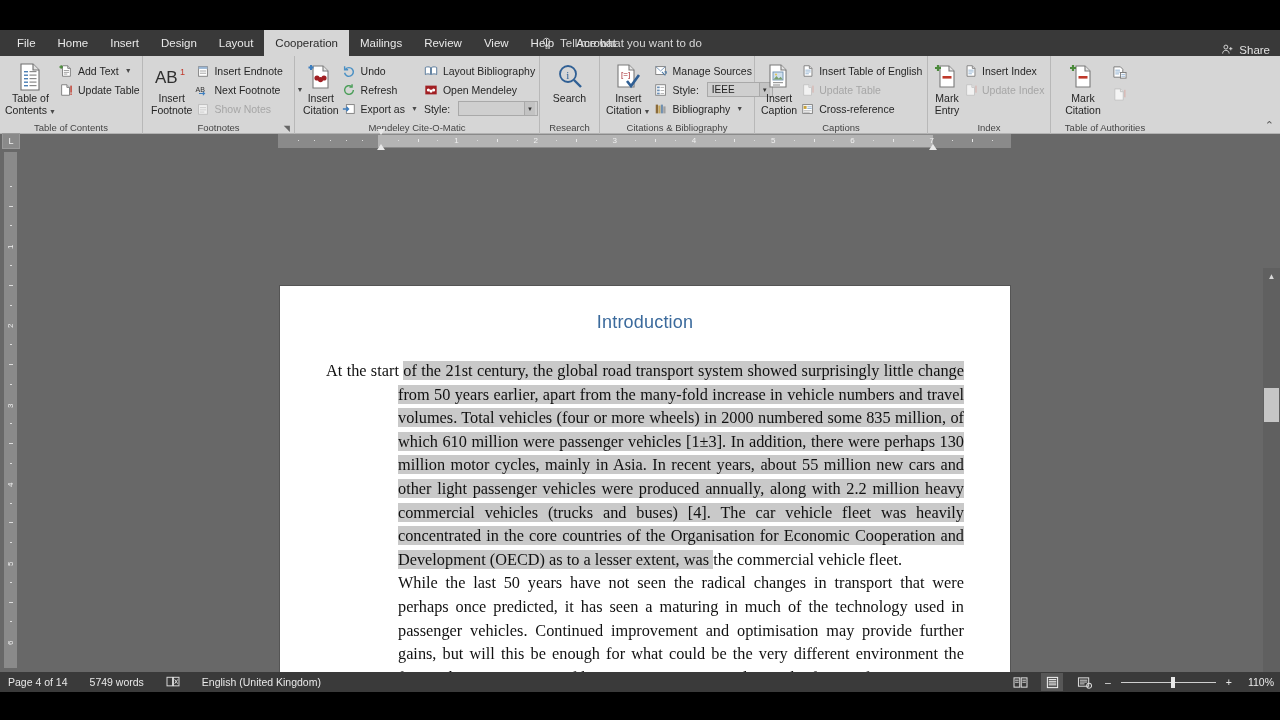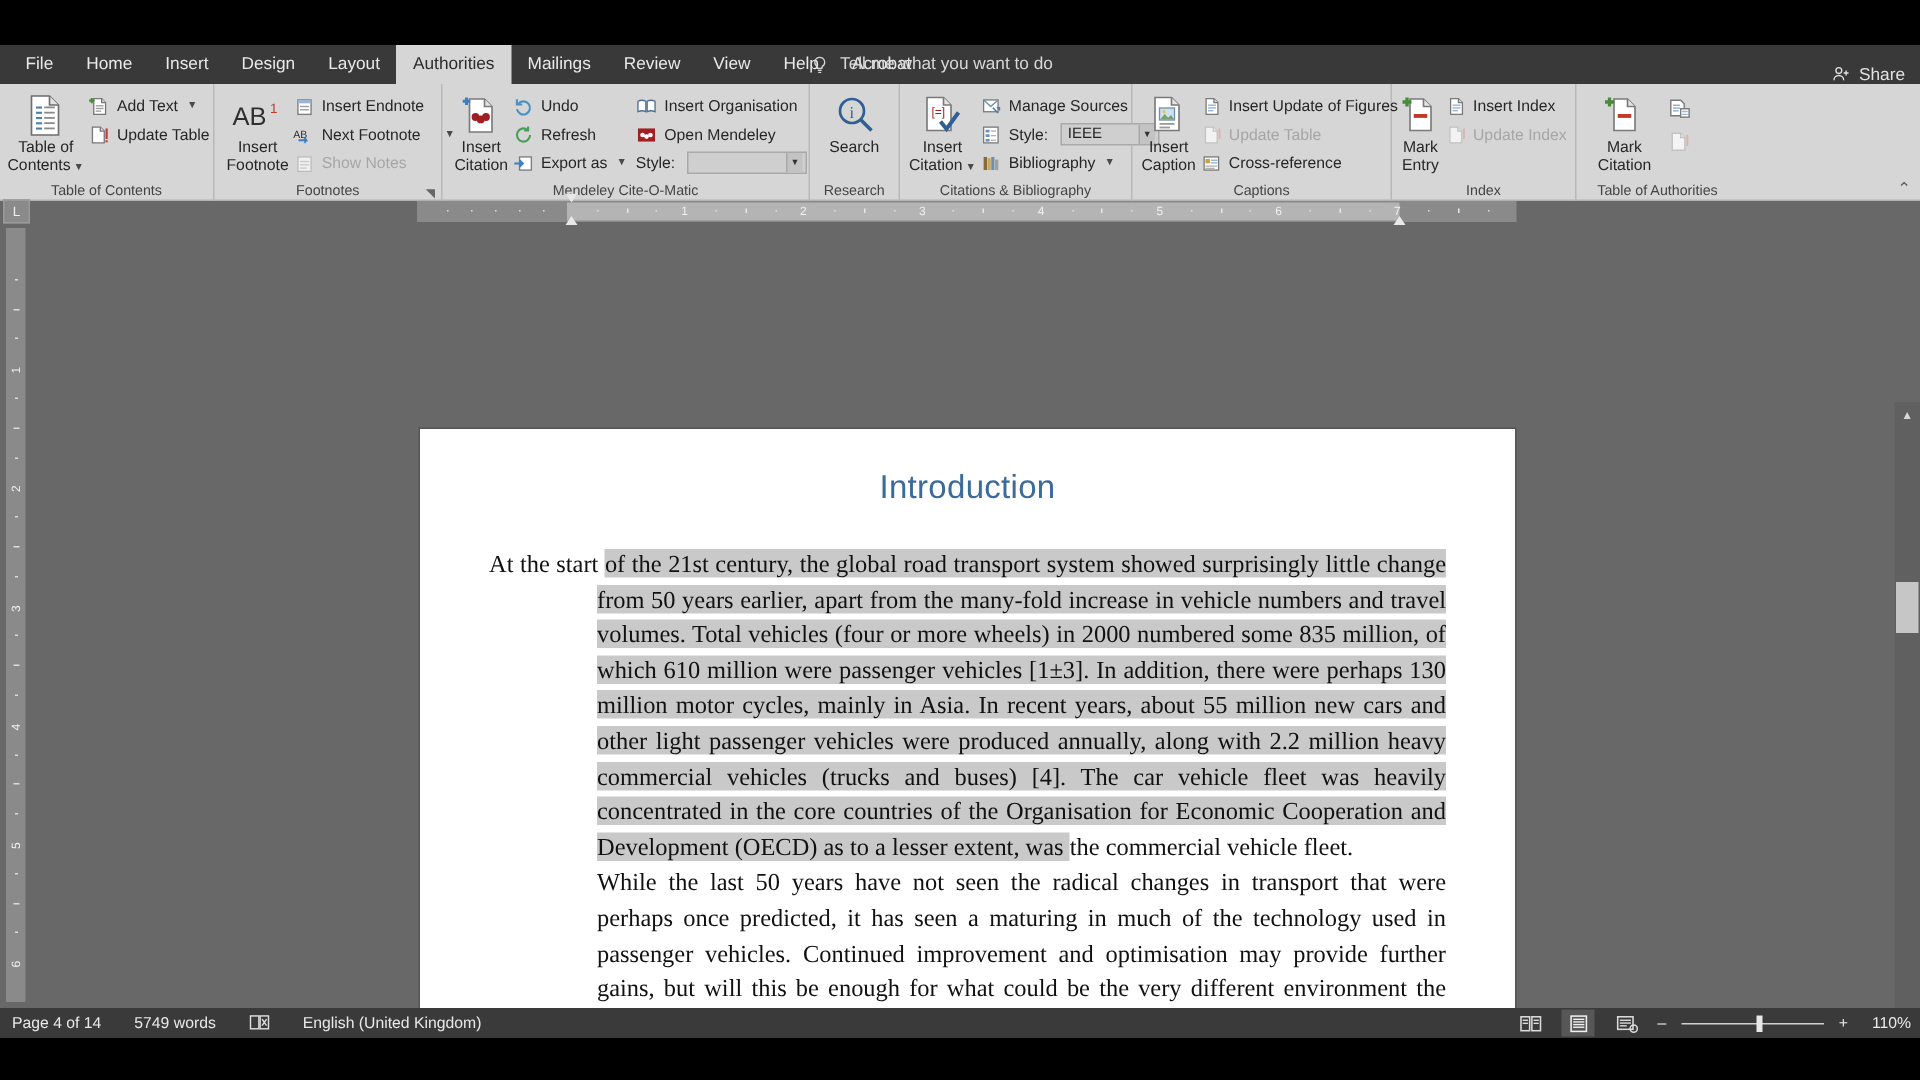--- a/index.html
+++ b/index.html
@@ -76,21 +76,21 @@
   
   .vruler { position:absolute; left:4px; top:18px; width:13px; height:516px; background:#8a8a8a; }
   .vruler .vnum { position:absolute; left:2px; font-size:8px; color:#eee;
                   transform:rotate(-90deg); transform-origin:left top; }
   .vruler .vtick { position:absolute; left:5px; width:4px; height:1px; background:#dcdcdc; }
 
   
   .page { position:absolute; left:280px; top:152px; width:730px; height:520px;
           background:#fff; overflow:hidden; box-shadow:0 0 0 1px #555; }
   .doc-inner { padding:26px 46px 0 46px; }
-  .heading { text-align:center; color:#3b6a9c; font-size:22px; font-family:"Liberation Sans", sans-serif;
+  .heading { text-align:center; color:#3b6a9c; font-size:18px; font-family:"Liberation Sans", sans-serif;
              font-weight:400; letter-spacing:.2px; margin-bottom:26px; }
   .para { font-family:"Liberation Serif", serif; font-size:16.3px; line-height:23.6px;
           color:#111; text-align:justify; text-justify:inter-word; }
   .para.p1 { margin-bottom:0px; }
   .para.p2 { text-indent:0; }
   .sel { background:#c9c9c9; }
   .hang { padding-left:72px; text-indent:-72px; }
 
   
   .vscroll { position:absolute; right:0px; top:134px; width:17px; height:538px; background:#606060; }
@@ -125,21 +125,21 @@
 
   <div class="titlebar"></div>
 
   <div class="tabstrip gray">
     <div class="tabs" id="tabs-host">
         <div class="tab">File</div>
         <div class="tab">Home</div>
         <div class="tab">Insert</div>
         <div class="tab">Design</div>
         <div class="tab">Layout</div>
-        <div class="tab active">Authorities</div>
+        <div class="tab active">Cooperation</div>
         <div class="tab">Mailings</div>
         <div class="tab">Review</div>
         <div class="tab">View</div>
         <div class="tab">Help</div>
         <div class="tab">Acrobat</div>
       </div>
 
     <div class="tellme">
       <span class="bulb">
         <svg width="13" height="13" viewBox="0 0 16 16">
@@ -335,21 +335,21 @@
           </div>
 
           <div class="col" style="width:120px">
             <div class="smbtn">
               <span class="ic">
                 <svg width="14" height="14" viewBox="0 0 16 16">
                   <path d="M1.5 4c2-1 4-1 6 0v8c-2-1-4-1-6 0z" fill="#fff" stroke="#4a6f94" stroke-width="1"></path>
                   <path d="M14.5 4c-2-1-4-1-6 0v8c2-1 4-1 6 0z" fill="#fff" stroke="#4a6f94" stroke-width="1"></path>
                 </svg>
               </span>
-              <span>Insert Organisation</span>
+              <span>Layout Bibliography</span>
             </div>
             <div class="smbtn">
               <span class="ic">
                 <svg width="14" height="14" viewBox="0 0 16 16">
                   <rect x="1.5" y="3" width="13" height="10" fill="#a11f23"></rect>
                   <g fill="#fff">
                       <circle cx="5" cy="8" r="1.8"></circle>
                       <circle cx="11" cy="8" r="1.8"></circle>
                       <circle cx="8" cy="9.2" r="1.8"></circle>
                     </g>
@@ -476,21 +476,21 @@
                 <svg width="14" height="14" viewBox="0 0 16 16">
                   <path d="M3.5 2h6l3 3v9h-9z" fill="#fff" stroke="#7a7a7a" stroke-width="1"></path>
                   <path d="M9.5 2v3h3" fill="#ddd" stroke="#7a7a7a" stroke-width="1"></path>
                   <g fill="#8fb0cf">
                       <rect x="5" y="6.5" width="6" height="1"></rect>
                       <rect x="5" y="8.6" width="6" height="1"></rect>
                       <rect x="5" y="10.7" width="4" height="1"></rect>
                     </g>
                 </svg>
               </span>
-              <span>Insert Update of Figures</span>
+              <span>Insert Table of English</span>
             </div>
             <div class="smbtn disabled">
               <span class="ic">
                 <svg width="14" height="14" viewBox="0 0 16 16">
                   <path d="M3 2h6l3 3v9H3z" fill="#f2f2f2" stroke="#c2c2c2" stroke-width="1"></path>
                   <path d="M9 2v3h3" fill="#e6e6e6" stroke="#c2c2c2" stroke-width="1"></path>
                   <rect x="13" y="3" width="1.4" height="8" fill="#d8b5b0"></rect>
                 </svg>
               </span>
               <span>Update Table</span>

